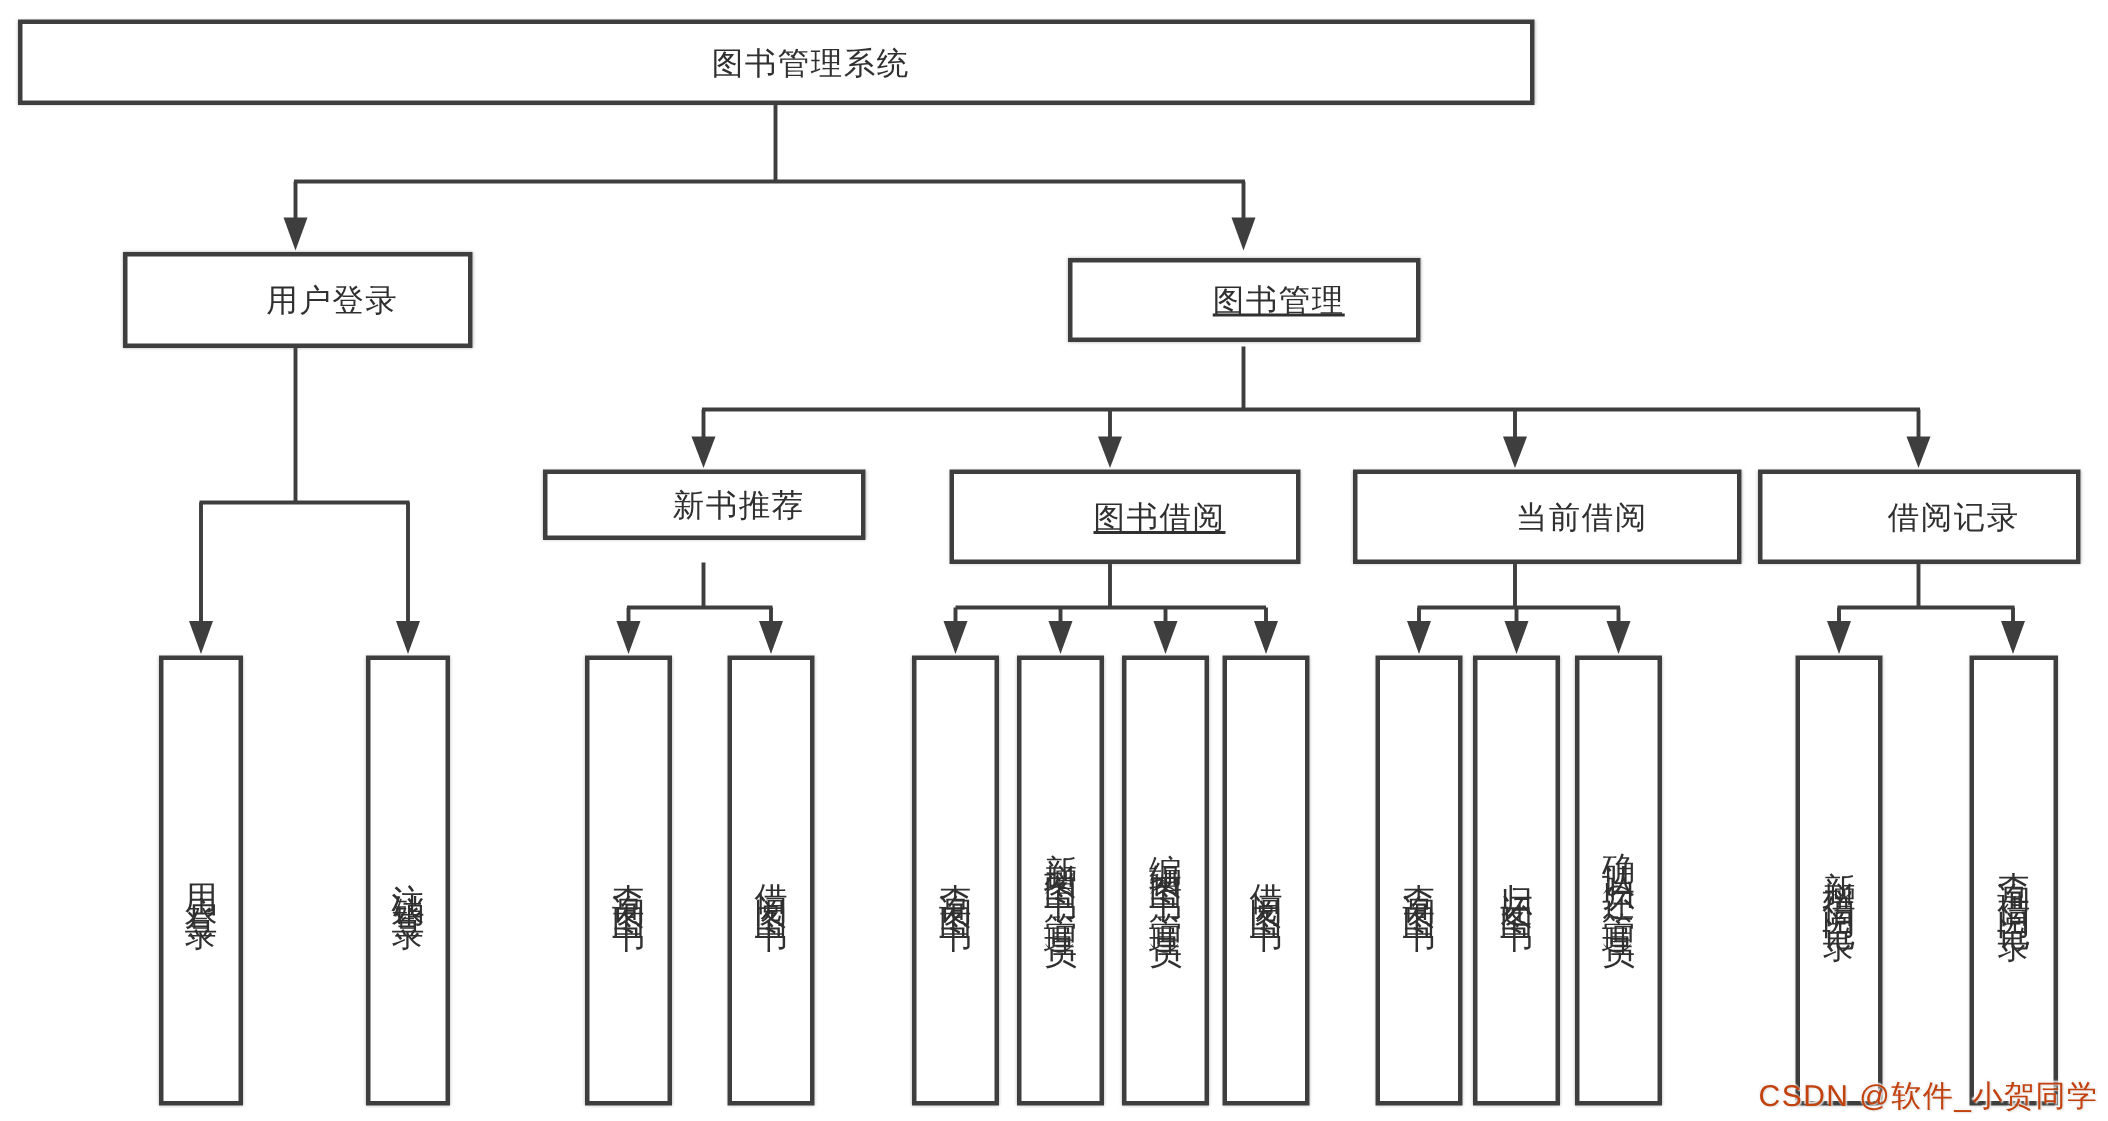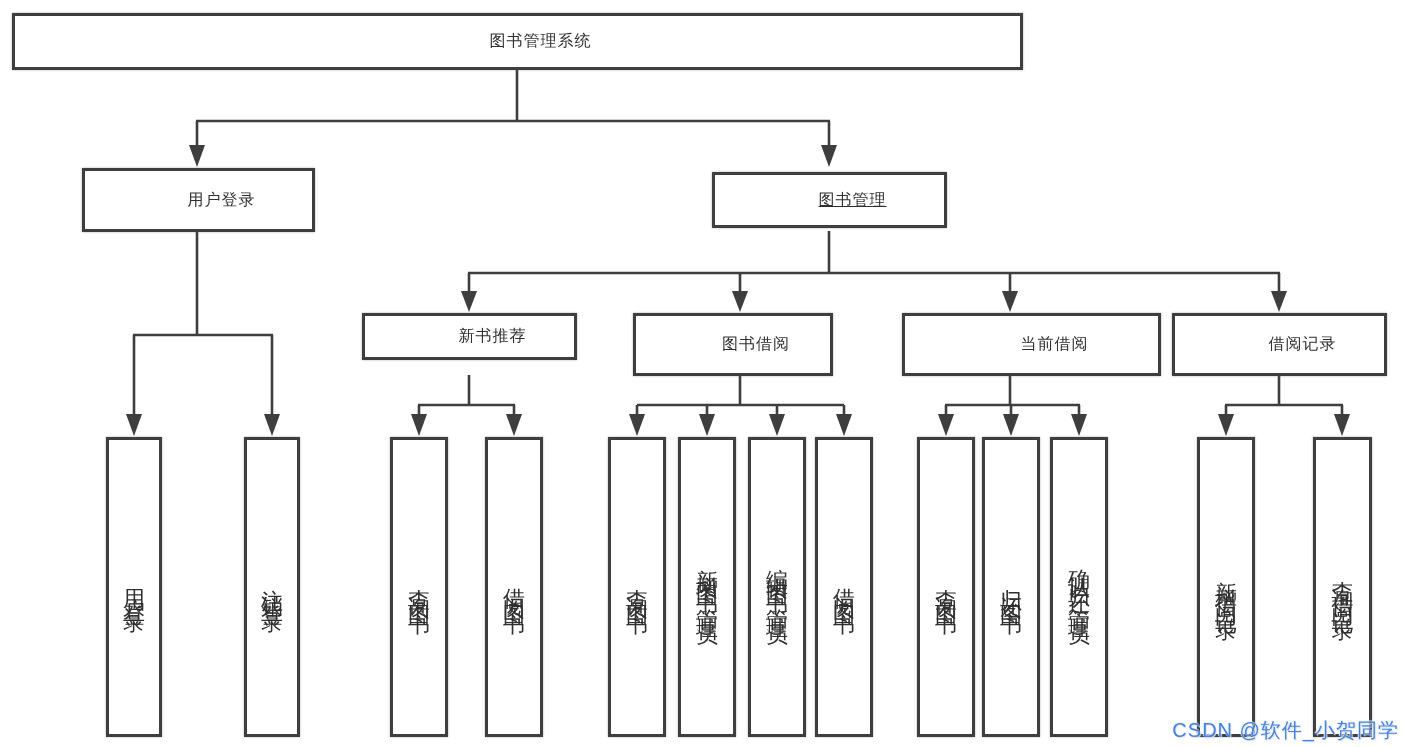--- a/index.html
+++ b/index.html
@@ -20,40 +20,40 @@
   }
   .box {
     position:absolute;
     background:#ffffff;
     border:3px solid #3e3e3e;
     box-shadow:0 0 2px rgba(110,110,110,.55);
     display:flex; align-items:center; justify-content:center;
     color:#303030;
   }
   .box.h {
-    font-size:16px;
+    font-size:21px;
     letter-spacing:1px;
     white-space:nowrap;
     padding-left:46px;
   }
   .box.v { }
   .vtext {
     writing-mode:vertical-rl;
     text-orientation:mixed;
     font-size:22px;
     line-height:1;
     letter-spacing:8px;
     white-space:nowrap;
   }
   .watermark {
     position:absolute;
     right:6px; bottom:3px;
     font-size:20px;
     letter-spacing:1px;
-    color:#3b82f6;
+    color:#c2410c;
     text-shadow:1px 1px 1px #e2e2e2, -1px -1px 1px #f5f5f5;
     z-index:10;
     white-space:nowrap;
   }
 </style>
 </head>
 <body>
 
 <div class="canvas">
 
@@ -129,21 +129,21 @@
       <polygon points="1334,414 1350,414 1342,436"></polygon>
     </g>
   </svg>
 
   <div class="box h" style="left:12px; top:13px; width:1011px; height:57px;">图书管理系统</div>
 
   <div class="box h" style="left:82px; top:168px; width:233px; height:64px;">用户登录</div>
   <div class="box h" style="left:712px; top:172px; width:235px; height:56px;text-decoration:underline;">图书管理</div>
 
   <div class="box h" style="left:362px; top:313px; width:215px; height:47px;">新书推荐</div>
-  <div class="box h" style="left:633px; top:313px; width:200px; height:63px;">图书借阅</div>
+  <div class="box h" style="left:633px; top:313px; width:234px; height:63px;text-decoration:underline;">图书借阅</div>
   <div class="box h" style="left:902px; top:313px; width:259px; height:63px;">当前借阅</div>
   <div class="box h" style="left:1172px; top:313px; width:215px; height:63px;">借阅记录</div>
 
   <div class="box v" style="left:106px; top:437px; width:56px; height:300px;">
     <span class="vtext">用户登录</span>
   </div>
   <div class="box v" style="left:244px; top:437px; width:56px; height:300px;">
     <span class="vtext">注销登录</span>
   </div>
 

